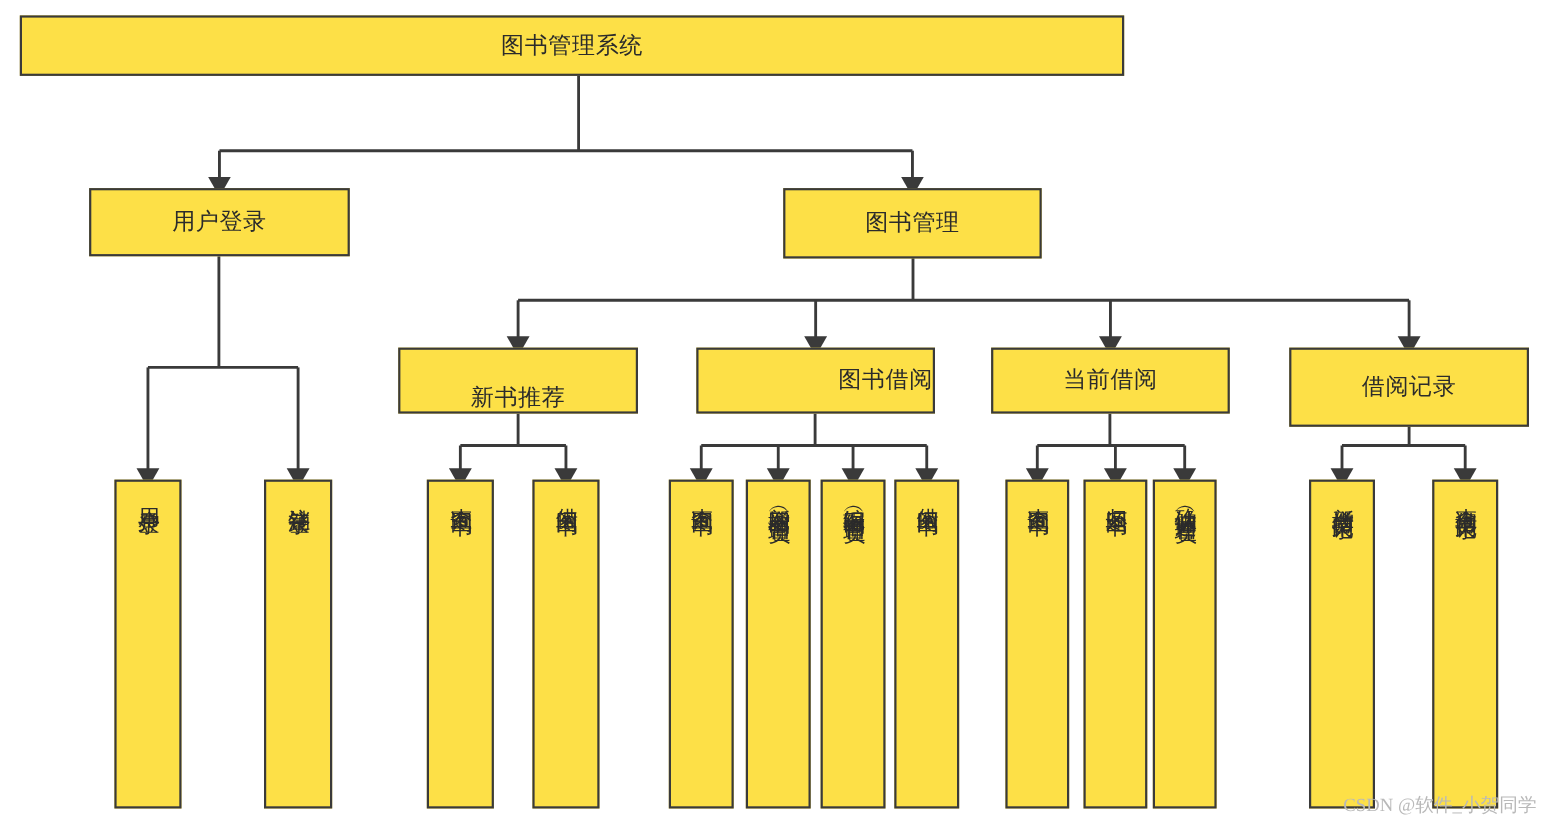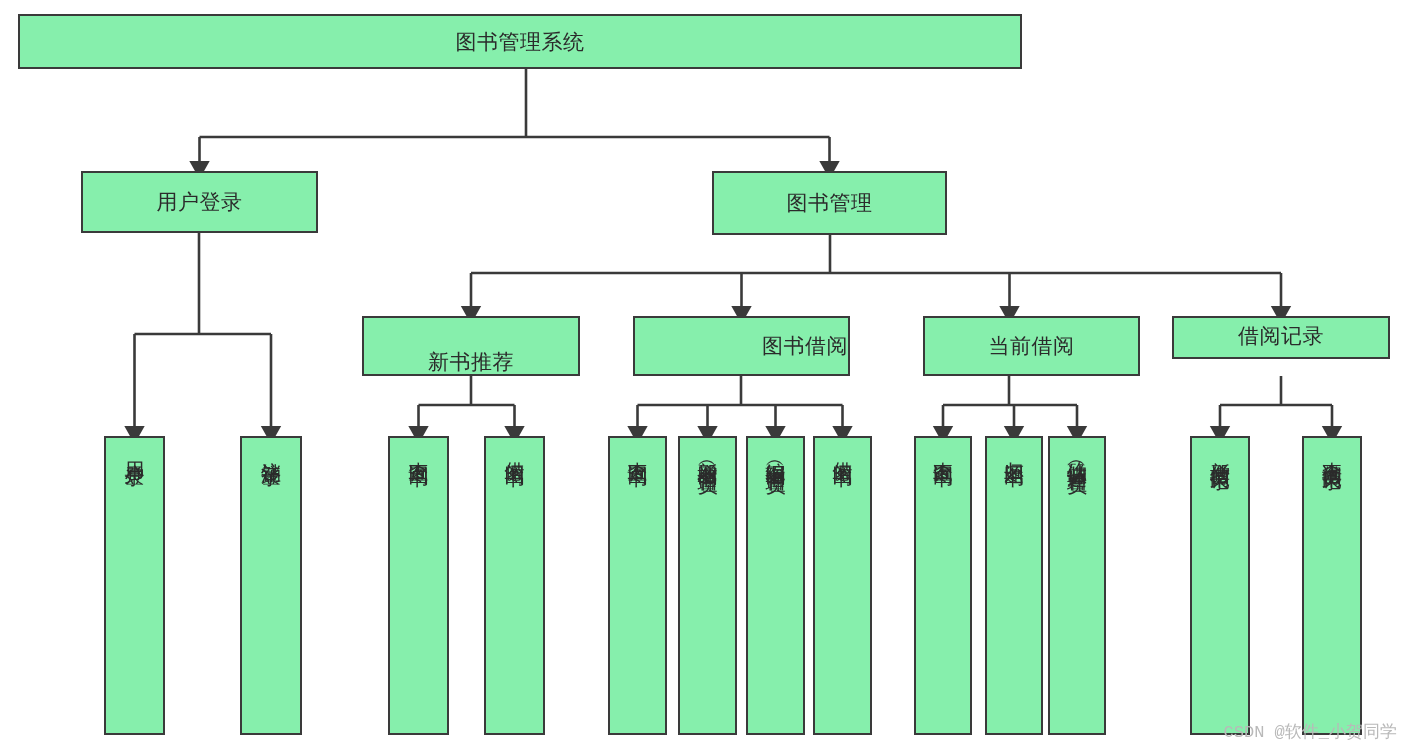--- a/index.html
+++ b/index.html
@@ -22,21 +22,21 @@
     left: 0;
     top: 0;
     width: 1405px;
     height: 747px;
     pointer-events: none;
   }
   .node {
     position: absolute;
     box-sizing: border-box;
     border: 2px solid #3a3a3a;
-    background: #86efac;
+    background: #fde047;
     display: flex;
     align-items: center;
     justify-content: center;
     color: #2b2b2b;
     z-index: 2;
   }
   .node .label {
     font-size: 21px;
     line-height: 1.12;
     letter-spacing: 0.5px;
@@ -60,21 +60,21 @@
     letter-spacing: 2px;
   }
   #watermark {
     position: absolute;
     right: 8px;
     bottom: 4px;
     font-size: 17px;
     color: #b9b9b9;
     white-space: nowrap;
     z-index: 5;
-    font-family: Liberation Mono, monospace;
+    font-family: Liberation Serif, serif;
   }
 </style>
 </head>
 <body>
 
 <div id="canvas">
 
   <svg id="edges" viewBox="0 0 1405 747" xmlns="http://www.w3.org/2000/svg">
     <defs>
       <marker id="arrowhead" markerWidth="10" markerHeight="10" refX="3.2" refY="5" orient="auto" markerUnits="strokeWidth">
@@ -127,24 +127,24 @@
       </div>
       <div class="node horiz" style="left: 712px; top: 171px; width: 235px; height: 64px;">
         <span class="label">图书管理</span>
       </div>
       <div class="node horiz" style="left: 362px; top: 316px; width: 218px; height: 60px; align-items: flex-end;">
         <span class="label">新书推荐</span>
       </div>
       <div class="node horiz" style="left: 633px; top: 316px; width: 217px; height: 60px; justify-content: flex-end;">
         <span class="label">图书借阅</span>
       </div>
-      <div class="node horiz" style="left: 923px; top: 316px; width: 217px; height: 60px;">
+      <div class="node horiz" style="left: 901px; top: 316px; width: 217px; height: 60px;">
         <span class="label">当前借阅</span>
       </div>
-      <div class="node horiz" style="left: 1172px; top: 316px; width: 218px; height: 43px; font-family: Liberation Mono, monospace;">
+      <div class="node horiz" style="left: 1172px; top: 316px; width: 218px; height: 72px;">
         <span class="label">借阅记录</span>
       </div>
       <div class="node vert" style="left: 104px; top: 436px; width: 61px; height: 299px;">
         <span class="label">用户登录</span>
       </div>
       <div class="node vert" style="left: 240px; top: 436px; width: 62px; height: 299px;">
         <span class="label">注销登录</span>
       </div>
       <div class="node vert" style="left: 388px; top: 436px; width: 61px; height: 299px;">
         <span class="label">查询图书</span>

